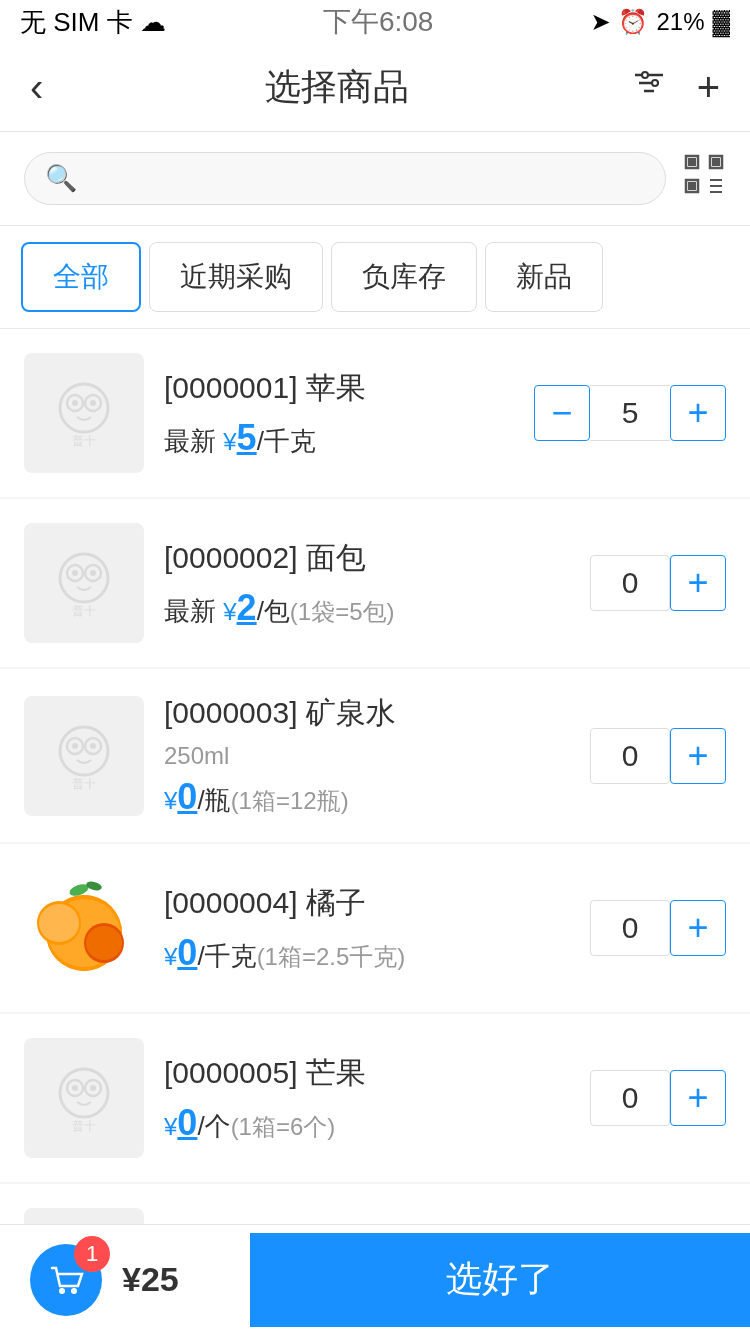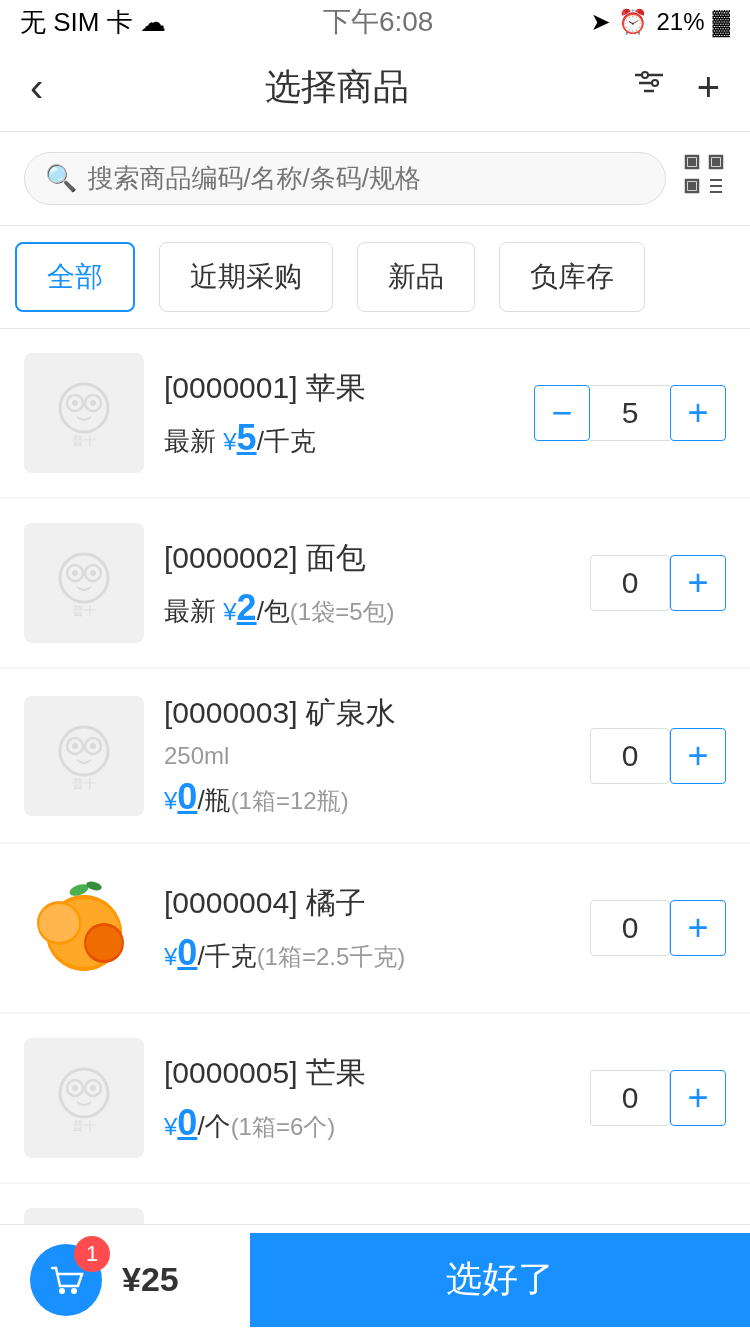--- a/index.html
+++ b/index.html
@@ -80,22 +80,22 @@
       color: #999;
       width: 100%;
     }
     .search-icon-char { color: #999; font-size: 26px; margin-right: 10px; }
     .scan-icon { font-size: 36px; color: #555; cursor: pointer; }
 
     
     .tab-bar {
       background: #fff;
       display: flex;
-      padding: 16px 15px;
-      gap: 24px;
+      padding: 16px 21px;
+      gap: 8px;
       border-bottom: 1px solid #e8e8e8;
     }
     .tab-btn {
       padding: 14px 30px;
       border-radius: 8px;
       font-size: 28px;
       border: 1px solid #ddd;
       background: #fff;
       color: #333;
       cursor: pointer;
@@ -291,42 +291,41 @@
         <circle cx="24" cy="18" r="3" fill="#fff" stroke="#333" stroke-width="2"></circle>
       </svg>
     </span>
     <span class="nav-add-icon">+</span>
   </div>
 </div>
 
 <div class="search-bar">
   <div class="search-input-wrap">
     <span class="search-icon-char">🔍</span>
-    <input type="text" placeholder="搜索商品编码/名称/条码/规格" style="">
   </div>
   <span class="scan-icon">
     <svg width="44" height="44" viewBox="0 0 44 44">
       <rect x="4" y="4" width="12" height="12" fill="none" stroke="#555" stroke-width="2.5"></rect>
       <rect x="28" y="4" width="12" height="12" fill="none" stroke="#555" stroke-width="2.5"></rect>
       <rect x="4" y="28" width="12" height="12" fill="none" stroke="#555" stroke-width="2.5"></rect>
       <rect x="6" y="6" width="8" height="8" fill="#555"></rect>
       <rect x="30" y="6" width="8" height="8" fill="#555"></rect>
       <rect x="6" y="30" width="8" height="8" fill="#555"></rect>
       <line x1="28" y1="28" x2="40" y2="28" stroke="#555" stroke-width="2"></line>
       <line x1="28" y1="34" x2="40" y2="34" stroke="#555" stroke-width="2"></line>
       <line x1="28" y1="40" x2="40" y2="40" stroke="#555" stroke-width="2"></line>
     </svg>
   </span>
 </div>
 
 <div class="tab-bar">
   <button class="tab-btn active">全部</button>
   <button class="tab-btn">近期采购</button>
+  <button class="tab-btn">负库存</button>
   <button class="tab-btn">新品</button>
-  <button class="tab-btn">负库存</button>
 </div>
 
 <div class="product-list">
 
   <div class="product-item">
     <div class="product-img">
       <svg class="owl-logo" viewBox="0 0 80 80">
         <circle cx="40" cy="35" r="24" fill="none" stroke="#aaa" stroke-width="3"></circle>
         <circle cx="31" cy="30" r="8" fill="none" stroke="#aaa" stroke-width="2.5"></circle>
         <circle cx="49" cy="30" r="8" fill="none" stroke="#aaa" stroke-width="2.5"></circle>

